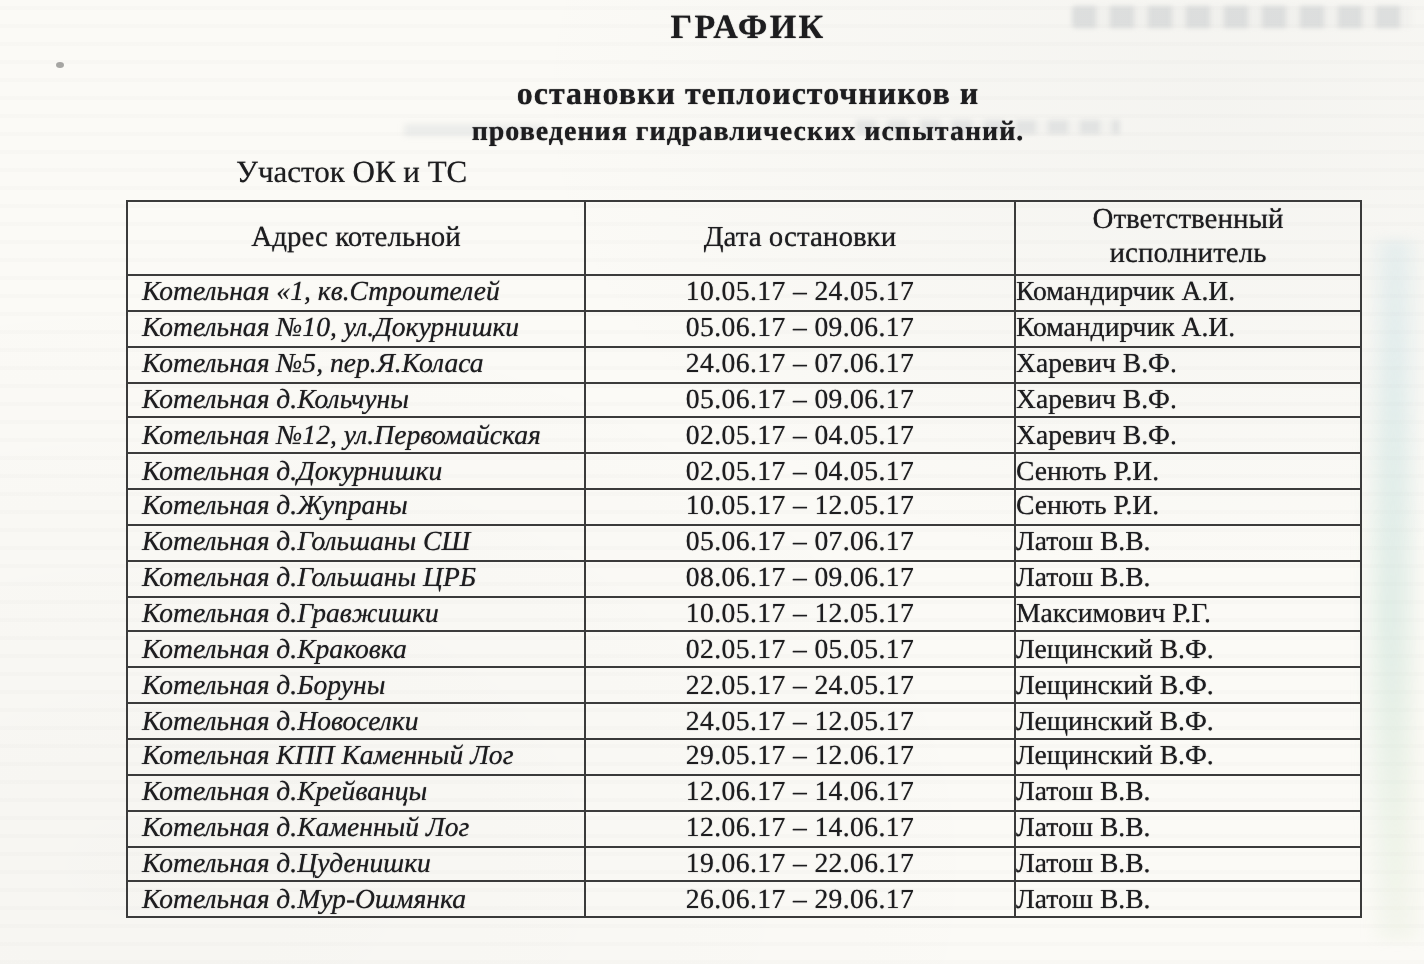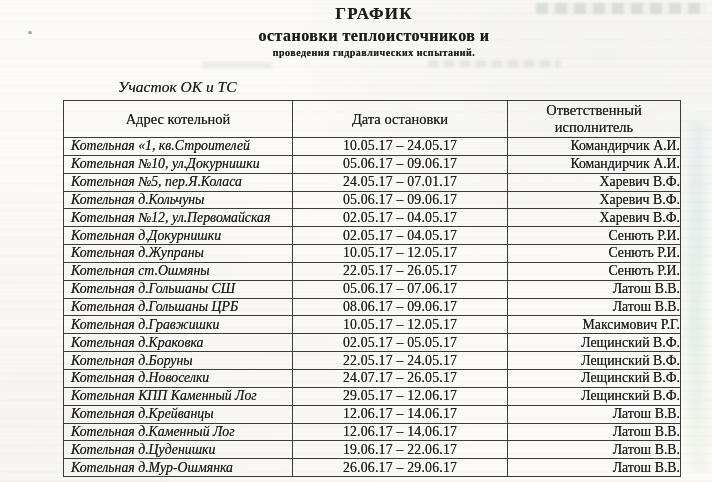--- a/index.html
+++ b/index.html
@@ -19,46 +19,46 @@
       radial-gradient(ellipse at 85% 10%, rgba(120,130,135,0.05), transparent 40%),
       radial-gradient(ellipse at 10% 90%, rgba(0,0,0,0.02), transparent 50%),
       repeating-linear-gradient(0deg, rgba(0,0,0,0.012) 0 2px, transparent 2px 9px);
   }
   .title-block {
     position:absolute; left:36px; top:4px; width:676px;
     text-align:center; font-weight:bold;
     text-shadow:0 0 0.5px rgba(25,25,30,0.8);
   }
   .title-line1 { font-size:17px; letter-spacing:1.2px; }
-  .title-line2 { font-size:16px; margin-top:3px; letter-spacing:0.5px; }
-  .title-line3 { font-size:10px; margin-top:2px; letter-spacing:0.5px; }
+  .title-line2 { font-size:16px; margin-top:15px; letter-spacing:0.5px; }
+  .title-line3 { font-size:14px; margin-top:2px; letter-spacing:0.5px; }
   .section-label {
     position:absolute; left:118px; top:78px;
-    font-style:italic; font-size:15.5px;
+    font-size:15.5px;
     text-shadow:0 0 0.4px rgba(25,25,30,0.7);
   }
   table.schedule {
     position:absolute; left:63px; top:100px; width:617px;
     border-collapse:collapse; table-layout:fixed;
     text-shadow:0 0 0.45px rgba(25,25,30,0.8);
   }
   .schedule th, .schedule td {
     border:1px solid #3b3b3b; overflow:hidden; white-space:nowrap;
   }
   .schedule thead th {
     height:36px; font-weight:normal; font-size:14.5px; line-height:17px;
     text-align:center; vertical-align:middle; padding:0 6px;
     white-space:normal;
   }
   .schedule tbody td {
     height:16.85px; font-size:13.8px; vertical-align:middle; padding:0;
   }
   .col-address { text-align:left; padding-left:7px !important;font-style:italic; }
   .col-date   { text-align:center; letter-spacing:0.2px; }
-  .col-resp   { text-align:right;margin-top:24px; }
+  .col-resp   { text-align:left;margin-top:24px; }
   
   .artifact { position:absolute; pointer-events:none; }
   .ghost-top-right {
     left:536px; top:3px; width:170px; height:11px; border-radius:2px;
     background:repeating-linear-gradient(90deg, rgba(130,140,150,0.22) 0 12px, rgba(130,140,150,0.04) 12px 19px);
     filter:blur(1.2px);
   }
   .ghost-under-title {
     left:428px; top:60px; width:132px; height:7px;
     background:repeating-linear-gradient(90deg, rgba(140,150,160,0.18) 0 10px, rgba(140,150,160,0.03) 10px 16px);
@@ -116,21 +116,21 @@
           <td class="col-date">10.05.17 – 24.05.17</td>
           <td class="col-resp">Командирчик А.И.</td>
         </tr>
         <tr>
           <td class="col-address">Котельная №10, ул.Докурнишки</td>
           <td class="col-date">05.06.17 – 09.06.17</td>
           <td class="col-resp">Командирчик А.И.</td>
         </tr>
         <tr>
           <td class="col-address">Котельная №5, пер.Я.Коласа</td>
-          <td class="col-date">24.05.17 – 07.01.17</td>
+          <td class="col-date">24.06.17 – 07.06.17</td>
           <td class="col-resp">Харевич В.Ф.</td>
         </tr>
         <tr>
           <td class="col-address">Котельная д.Кольчуны</td>
           <td class="col-date">05.06.17 – 09.06.17</td>
           <td class="col-resp">Харевич В.Ф.</td>
         </tr>
         <tr>
           <td class="col-address">Котельная №12, ул.Первомайская</td>
           <td class="col-date">02.05.17 – 04.05.17</td>
@@ -140,25 +140,20 @@
           <td class="col-address">Котельная д.Докурнишки</td>
           <td class="col-date">02.05.17 – 04.05.17</td>
           <td class="col-resp">Сенють Р.И.</td>
         </tr>
         <tr>
           <td class="col-address">Котельная д.Жупраны</td>
           <td class="col-date">10.05.17 – 12.05.17</td>
           <td class="col-resp">Сенють Р.И.</td>
         </tr>
         <tr>
-          <td class="col-address">Котельная ст.Ошмяны</td>
-          <td class="col-date">22.05.17 – 26.05.17</td>
-          <td class="col-resp">Сенють Р.И.</td>
-        </tr>
-        <tr>
           <td class="col-address">Котельная д.Гольшаны СШ</td>
           <td class="col-date">05.06.17 – 07.06.17</td>
           <td class="col-resp">Латош В.В.</td>
         </tr>
         <tr>
           <td class="col-address">Котельная д.Гольшаны ЦРБ</td>
           <td class="col-date">08.06.17 – 09.06.17</td>
           <td class="col-resp">Латош В.В.</td>
         </tr>
         <tr>
@@ -171,21 +166,21 @@
           <td class="col-date">02.05.17 – 05.05.17</td>
           <td class="col-resp">Лещинский В.Ф.</td>
         </tr>
         <tr>
           <td class="col-address">Котельная д.Боруны</td>
           <td class="col-date">22.05.17 – 24.05.17</td>
           <td class="col-resp">Лещинский В.Ф.</td>
         </tr>
         <tr>
           <td class="col-address">Котельная д.Новоселки</td>
-          <td class="col-date">24.07.17 – 26.05.17</td>
+          <td class="col-date">24.05.17 – 12.05.17</td>
           <td class="col-resp">Лещинский В.Ф.</td>
         </tr>
         <tr>
           <td class="col-address">Котельная КПП Каменный Лог</td>
           <td class="col-date">29.05.17 – 12.06.17</td>
           <td class="col-resp">Лещинский В.Ф.</td>
         </tr>
         <tr>
           <td class="col-address">Котельная д.Крейванцы</td>
           <td class="col-date">12.06.17 – 14.06.17</td>

